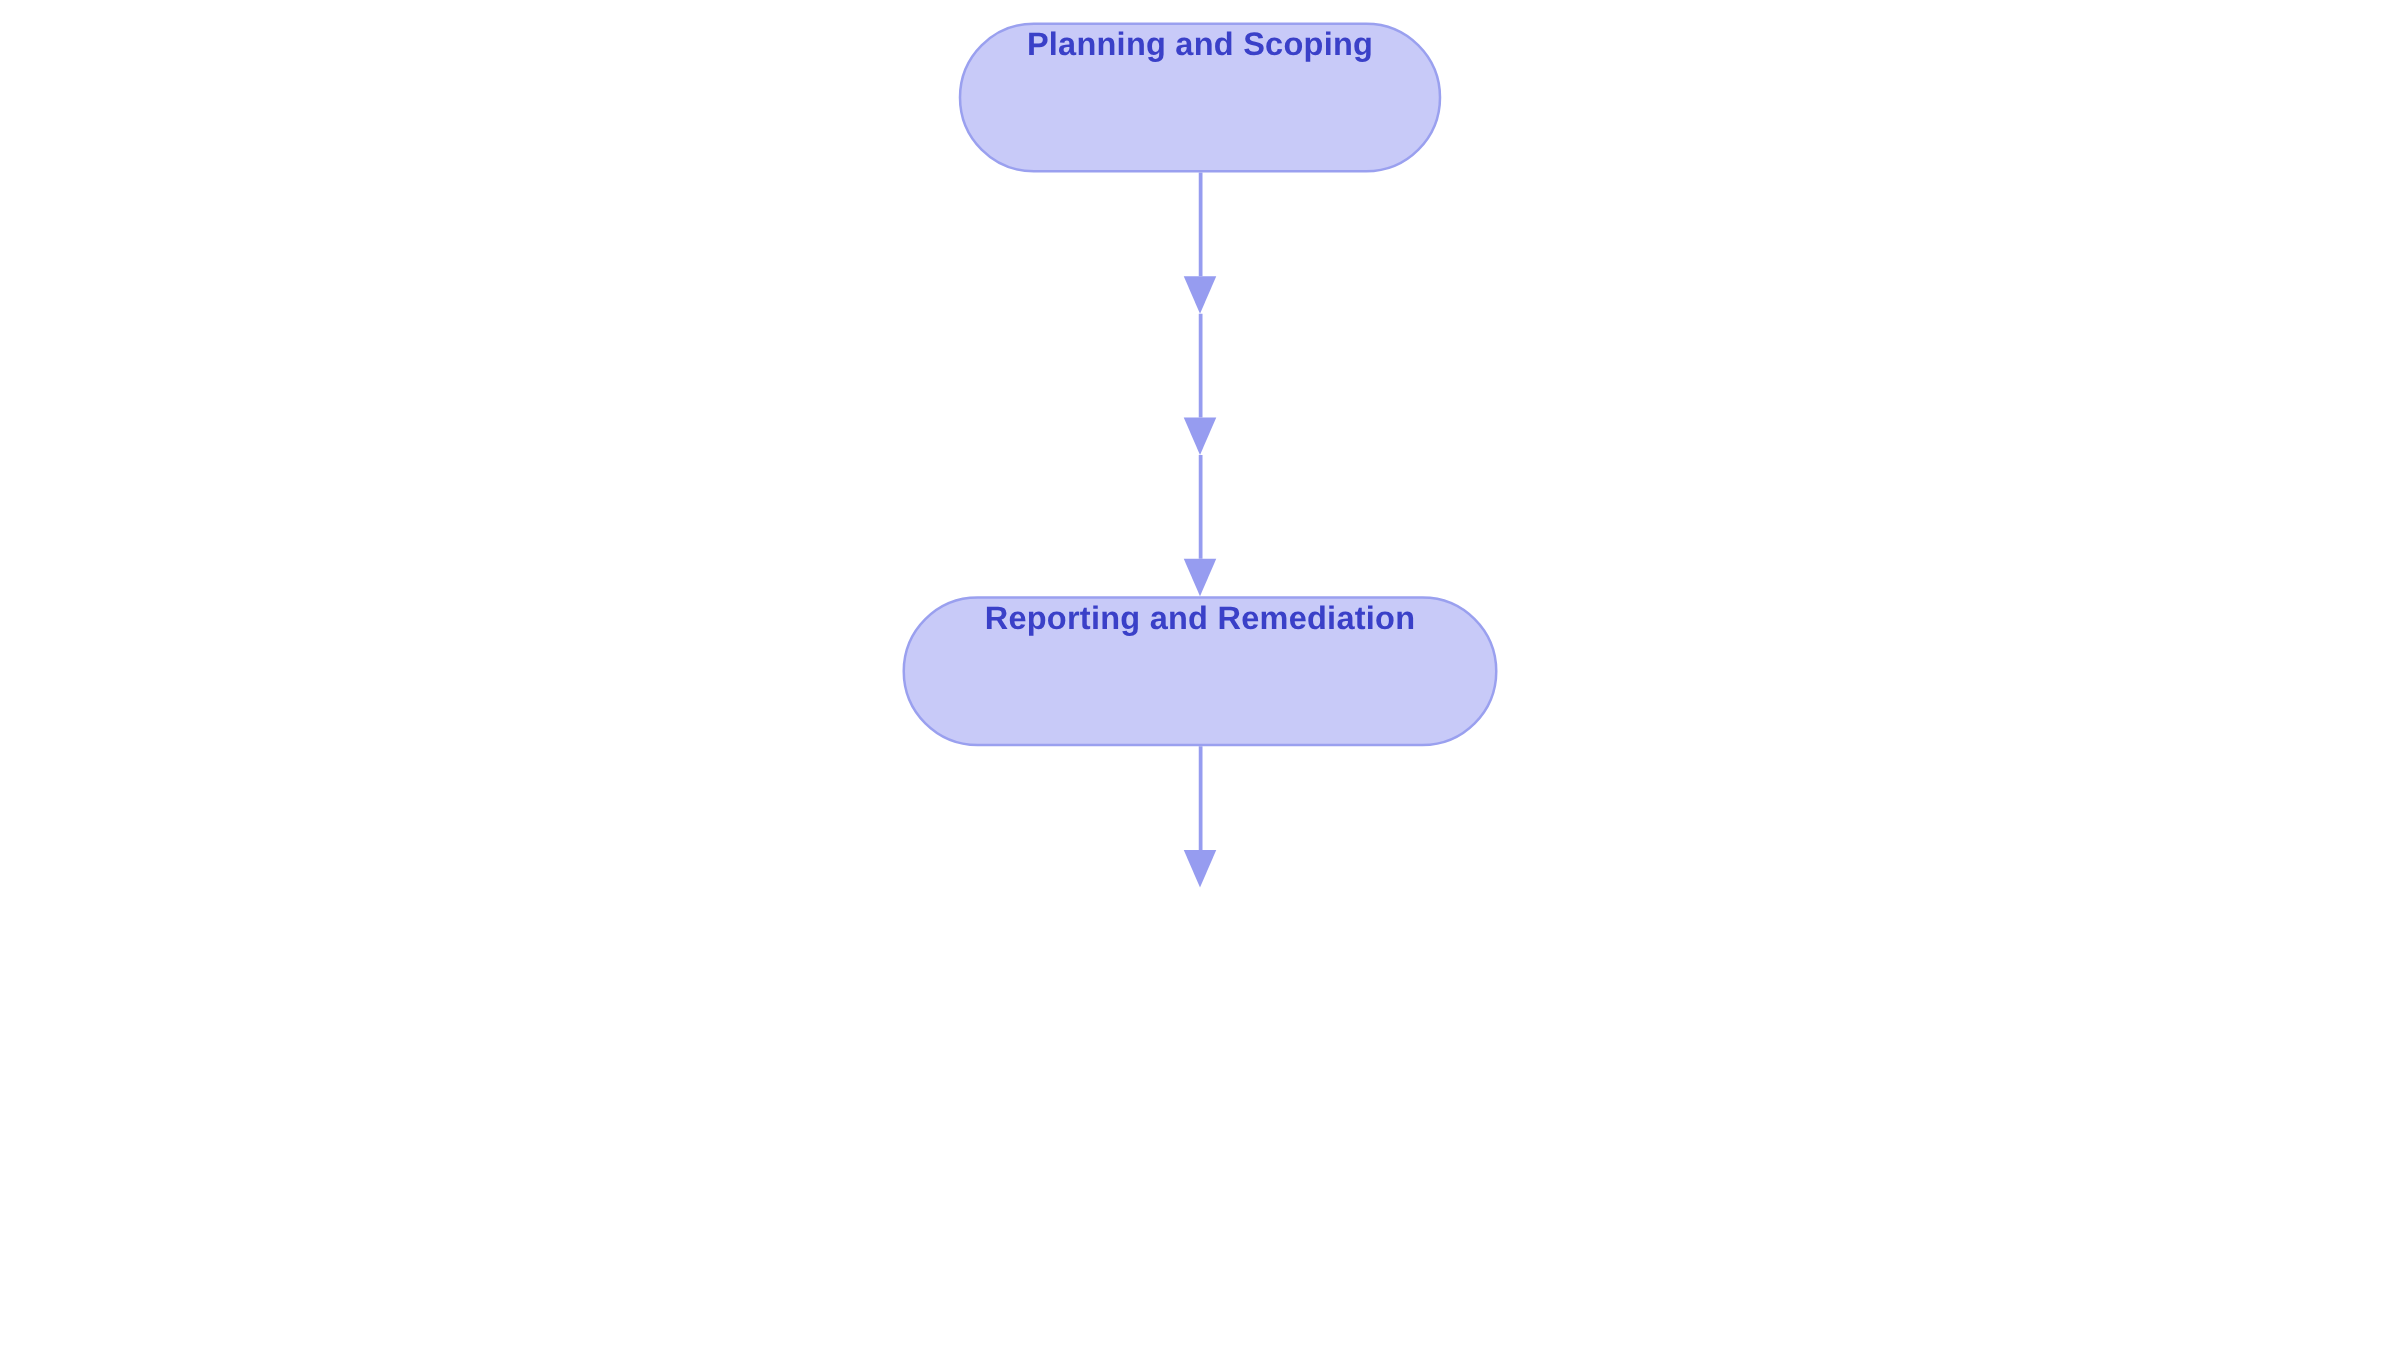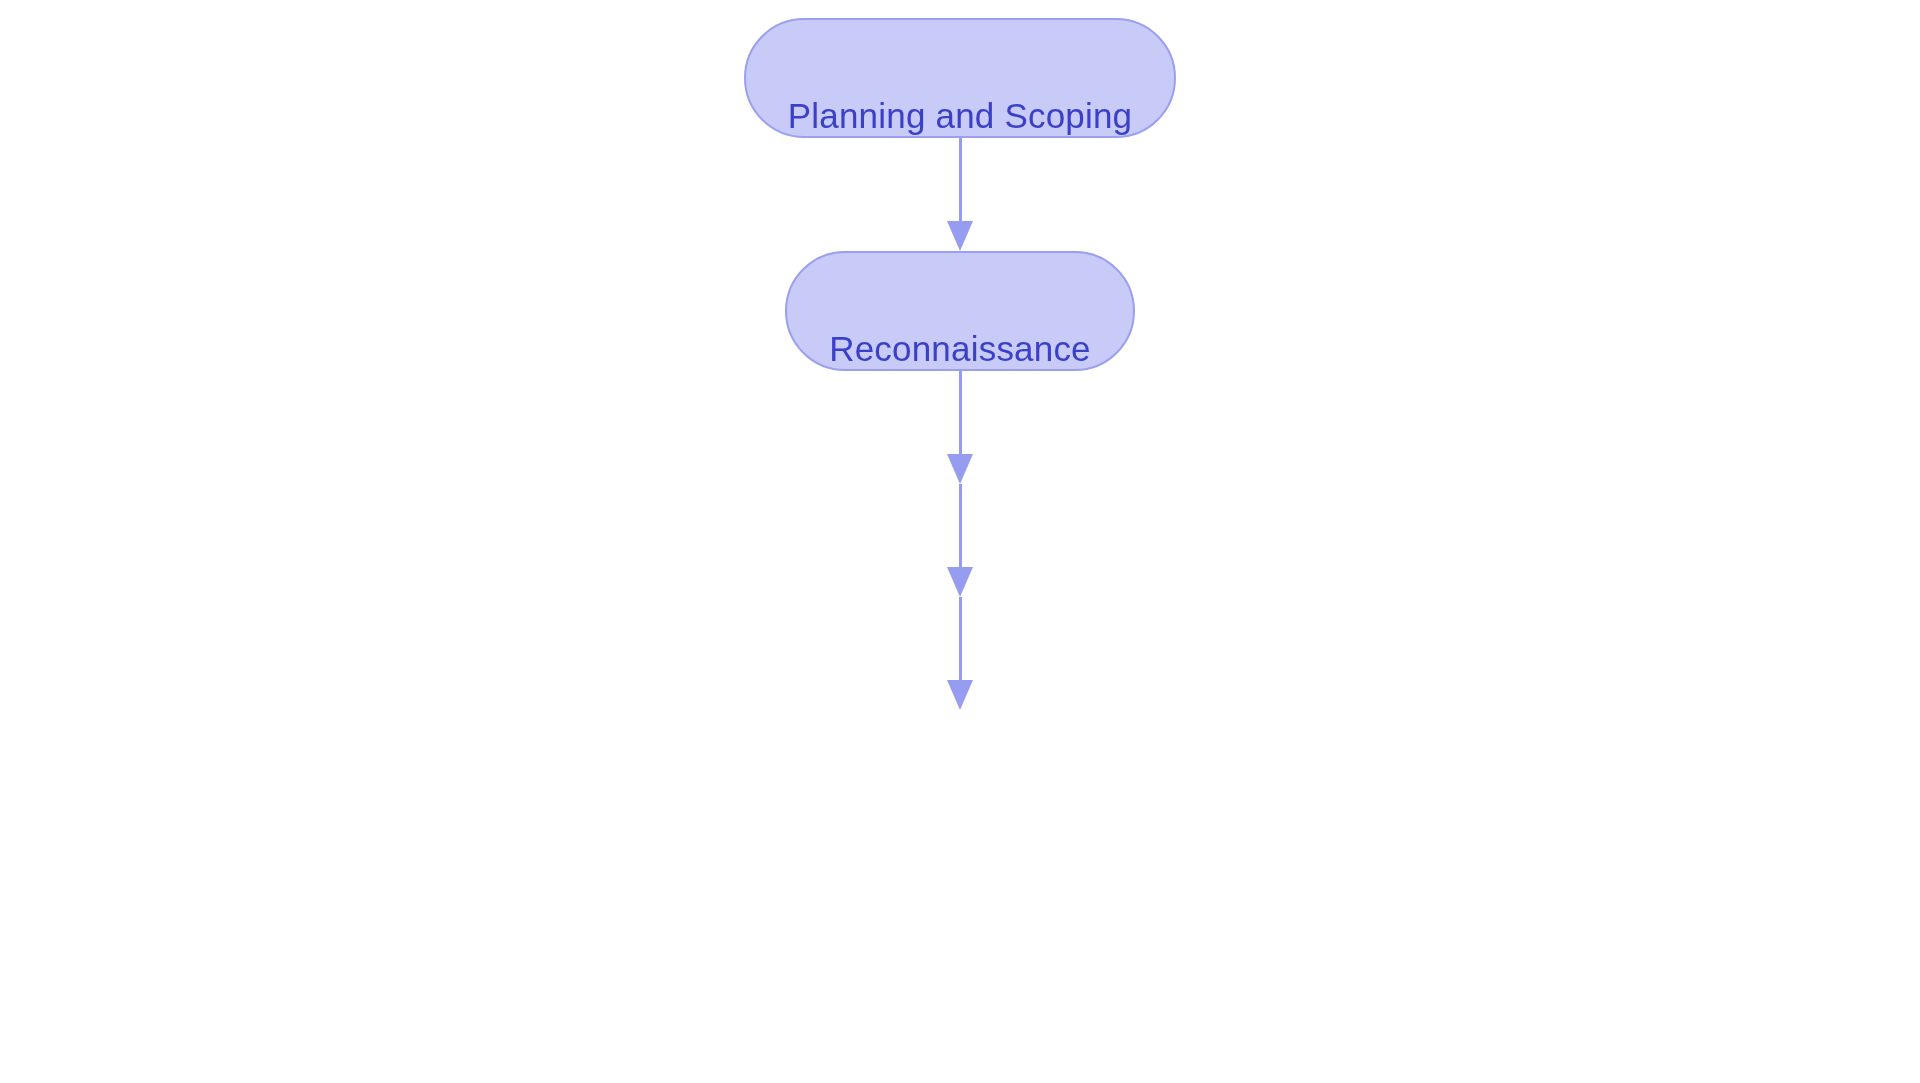--- a/index.html
+++ b/index.html
@@ -20,28 +20,29 @@
     box-sizing: border-box;
     font-family: "Liberation Sans", "DejaVu Sans", sans-serif;
   }
   .node {
     height: 120px;
     border-radius: 60px;
     background: var(--node-fill, #c8caf8);
     border: 2px solid var(--node-border, #9aa0ef);
     color: var(--node-text, #3a40c8);
     display: flex;
-    align-items: flex-end;
+    align-items: flex-start;
     justify-content: center;
-    font-size: 35px;
+    font-size: 26px;
     letter-spacing: 0.2px;
     box-sizing: border-box;
     padding: 0 42px;
     white-space: nowrap;
     flex: 0 0 auto;
+    font-weight: bold;
   }
   .node-1 { min-width: 386px; }
   .node-2 { min-width: 320px; }
   .node-3 { min-width: 260px; }
   .node-4 { min-width: 476px; }
   .node-5 { min-width: 538px; }
   .arrow {
     height: 113px;
     display: flex;
     flex-direction: column;
@@ -69,35 +70,35 @@
 
   <div class="node node-1">
     <span>Planning and Scoping</span>
   </div>
 
   <div class="arrow">
     <div class="stem"></div>
     <div class="head"></div>
   </div>
 
-  <div class="node node-2">
-    <span>Reconnaissance</span>
-  </div>
 
   <div class="arrow">
     <div class="stem"></div>
     <div class="head"></div>
   </div>
 
 
   <div class="arrow">
     <div class="stem"></div>
     <div class="head"></div>
   </div>
 
+  <div class="node node-4">
+    <span>Reporting and Remediation</span>
+  </div>
 
   <div class="arrow">
     <div class="stem"></div>
     <div class="head"></div>
   </div>
 
 
 </div>
 
 </body></html>

